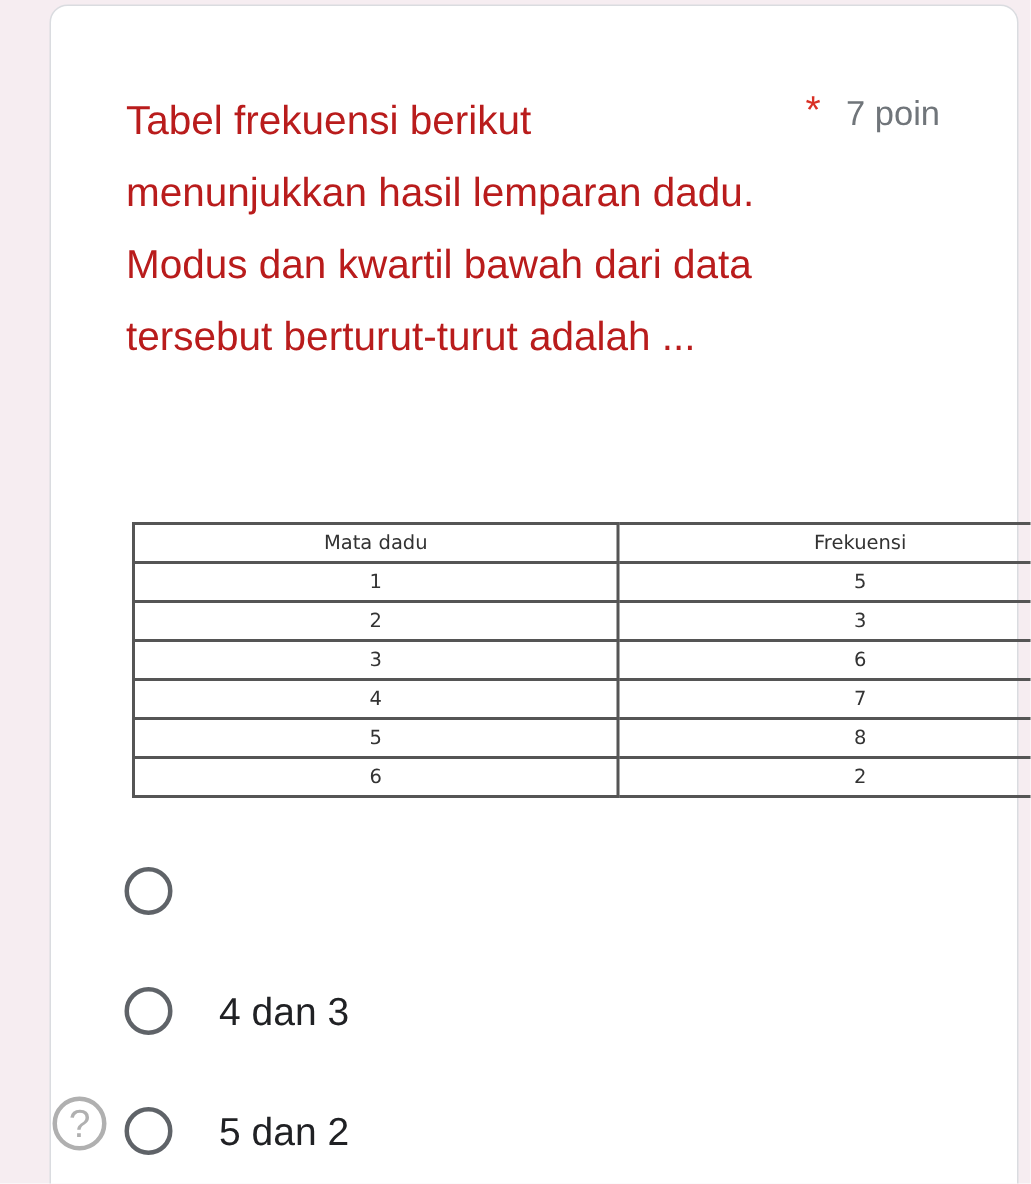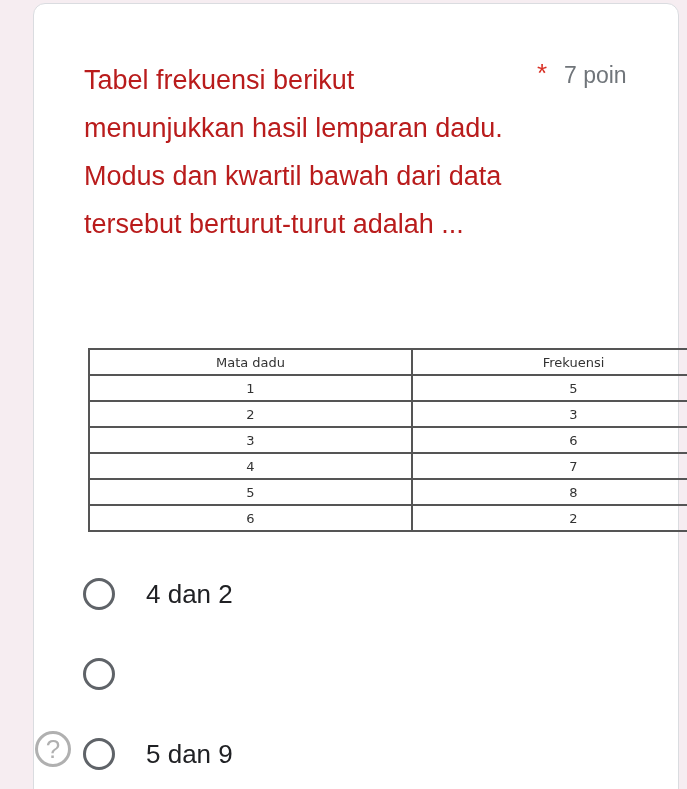--- a/index.html
+++ b/index.html
@@ -88,23 +88,23 @@
       </tr>
     <tr>
         <td>6</td>
         <td>2</td>
       </tr>
   </tbody>
 </table>
 
 <div class="option" style="top:578px;">
   <div class="radio"></div>
-  <span class="opt-label">4 dan 2</span>
 </div>
 <div class="option" style="top:658px;">
   <div class="radio"></div>
+  <span class="opt-label">4 dan 3</span>
 </div>
 <div class="option" style="top:738px;">
   <div class="radio"></div>
-  <span class="opt-label">5 dan 9</span>
+  <span class="opt-label">5 dan 2</span>
 </div>
 
 <div class="help">?</div>
 
 </body></html>

